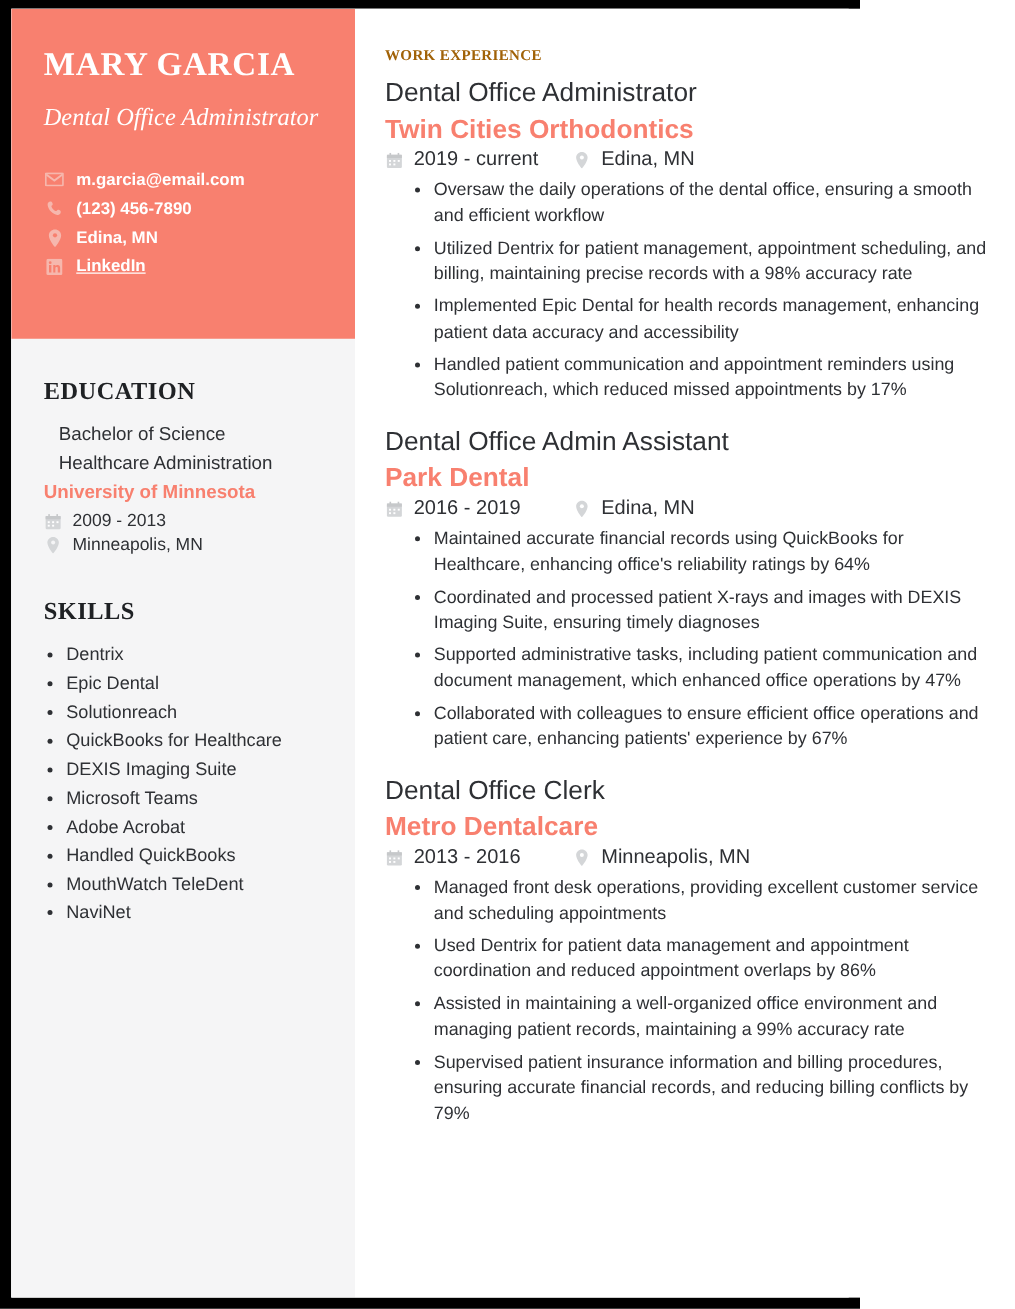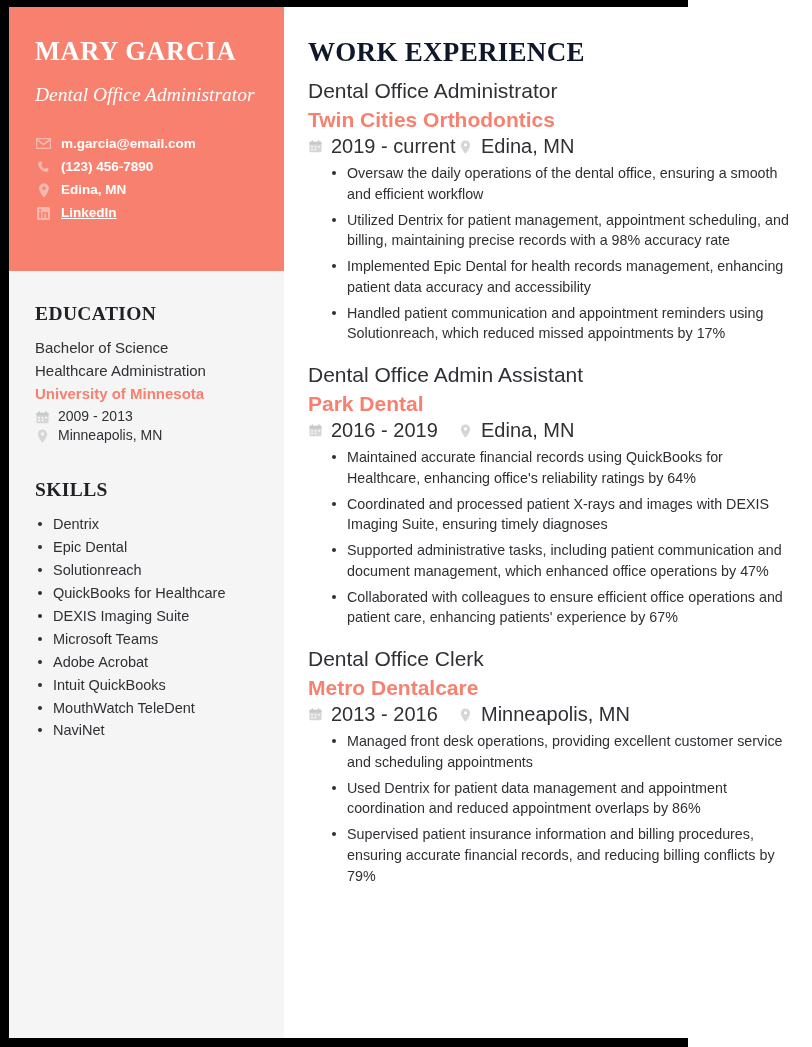--- a/index.html
+++ b/index.html
@@ -106,20 +106,21 @@
     color: #1f2124;
     letter-spacing: 0.4px;
     margin: 0 0 12px 0;
   }
   .edu-block { margin-top: 32px; }
 
   .edu-line {
     font-size: 15px;
     color: #2e3034;
     line-height: 1.5;
+    margin-left: 12px;
   }
   .edu-school {
     font-size: 15px;
     color: #f8806f;
     font-weight: bold;
     line-height: 1.55;
   }
   .meta-row {
     display: flex;
     align-items: flex-end;
@@ -163,43 +164,43 @@
   
   .main {
     flex: 1 1 auto;
     background: #ffffff;
     padding: 30px 14px 20px 24px;
     box-sizing: border-box;
   }
   .main-heading {
     font-family: "Liberation Serif", serif;
     font-weight: bold;
-    font-size: 27px;
-    color: #0f172a;
+    font-size: 12px;
+    color: #a16207;
     letter-spacing: 0.3px;
     margin: 0 0 10px 0;
   }
   .job { margin-bottom: 18px; }
   .job-title {
     font-size: 21px;
     color: #2e3034;
     font-weight: normal;
     line-height: 1.25;
     margin: 0 0 4px 0;
   }
   .job-company {
     font-size: 21px;
     color: #f8806f;
     font-weight: bold;
     margin: 0 0 3px 0;
   }
   .job-meta {
     display: flex;
     align-items: flex-end;
-    font-size: 20px;
+    font-size: 16px;
     color: #2e3034;
     margin-bottom: 5px;
   }
   .job-meta .meta-date { display: flex; align-items: center; width: 150px; }
   .job-meta .meta-loc  { display: flex; align-items: center; }
 
   .bullets {
     list-style: none;
     margin: 0;
     padding: 0 0 0 22px;
@@ -316,21 +317,21 @@
       <section class="side-section skills-block">
         <h2 class="side-heading">SKILLS</h2>
         <ul class="skills-list">
           <li>Dentrix</li>
           <li>Epic Dental</li>
           <li>Solutionreach</li>
           <li>QuickBooks for Healthcare</li>
           <li>DEXIS Imaging Suite</li>
           <li>Microsoft Teams</li>
           <li>Adobe Acrobat</li>
-          <li>Intuit QuickBooks</li>
+          <li>Handled QuickBooks</li>
           <li>MouthWatch TeleDent</li>
           <li>NaviNet</li>
         </ul>
       </section>
     </aside>
 
     <main class="main">
       <h2 class="main-heading">WORK EXPERIENCE</h2>
 
       <div class="job">
@@ -435,19 +436,20 @@
                 <path d="M5.5 0.5C2.9 0.5 0.9 2.5 0.9 5c0 3.3 3.9 8.1 4.1 8.3 0.3 0.3 0.7 0.3 0.9 0C6.2 13.1 10.1 8.3 10.1 5 10.1 2.5 8.1 0.5 5.5 0.5z" fill="#d4d6d8"></path>
                 <circle cx="5.5" cy="4.9" r="1.6" fill="#ffffff"></circle>
               </svg>
             </span>
             <span>Minneapolis, MN</span>
           </span>
         </div>
         <ul class="bullets">
           <li>Managed front desk operations, providing excellent customer service and scheduling appointments</li>
           <li>Used Dentrix for patient data management and appointment coordination and reduced appointment overlaps by 86%</li>
+          <li>Assisted in maintaining a well-organized office environment and managing patient records, maintaining a 99% accuracy rate</li>
           <li> Supervised patient insurance information and billing procedures, ensuring accurate financial records, and reducing billing conflicts by 79%</li>
         </ul>
       </div>
     </main>
 
   </div>
 </div>
 
 </body></html>

